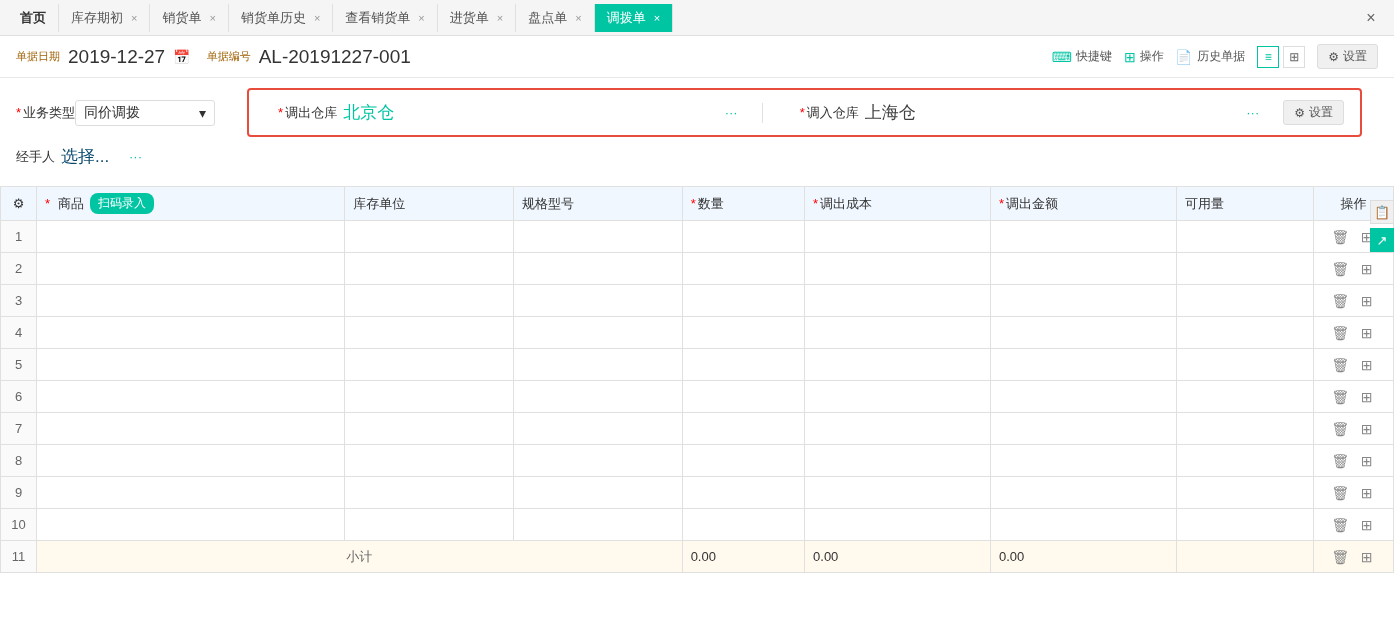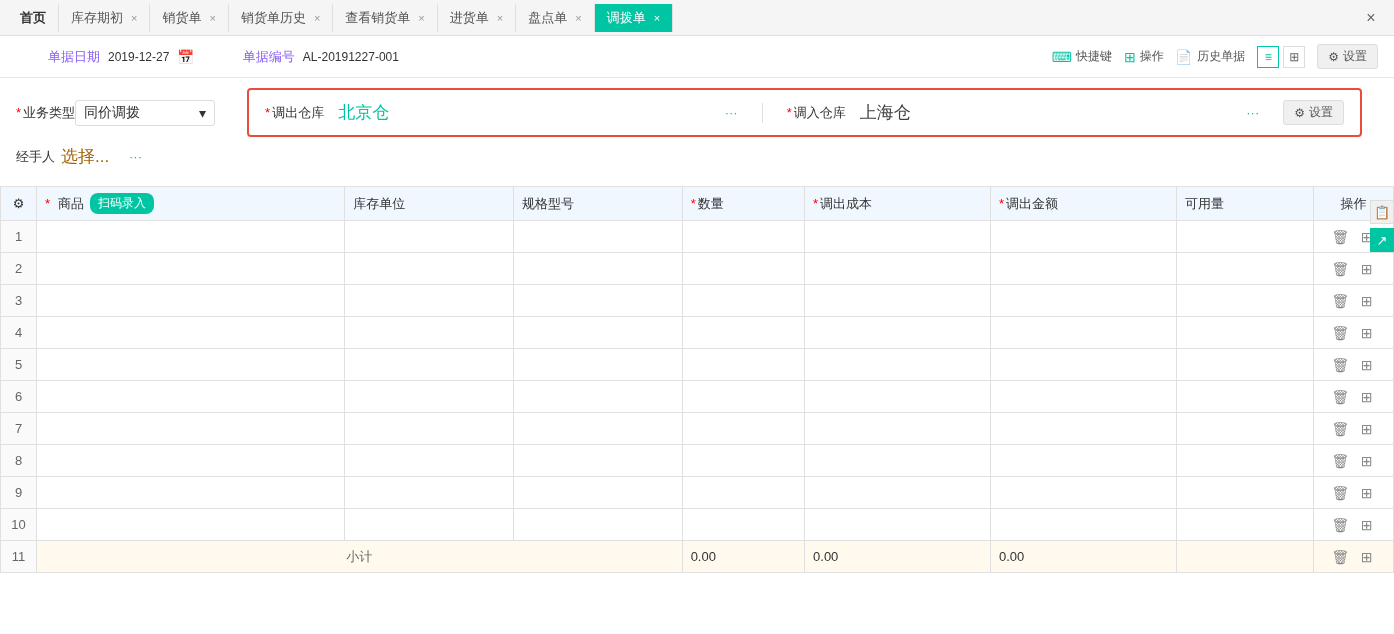--- a/index.html
+++ b/index.html
@@ -63,27 +63,26 @@
       padding: 8px 16px;
       border-bottom: 1px solid #e8e8e8;
       gap: 16px;
     }
     .toolbar-group {
       display: flex;
       align-items: center;
       gap: 8px;
     }
     .toolbar-label {
-      color: #8b5cf6;
-      font-size: 13px;
-      margin-left: 32px;
+      color: #a16207;
+      font-size: 11px;
     }
     .toolbar-value {
       color: #333;
-      font-size: 12px;
+      font-size: 19px;
     }
     .toolbar-icon {
       color: #00c5a3;
       font-size: 14px;
       cursor: pointer;
     }
     .toolbar-right {
       margin-left: auto;
       display: flex;
       align-items: center;
@@ -190,22 +189,23 @@
       padding: 10px 16px;
       margin: 0 16px;
       display: flex;
       align-items: center;
       gap: 16px;
       position: relative;
     }
     .warehouse-field {
       display: flex;
       align-items: center;
-      gap: 8px;
+      gap: 0;
       flex: 1;
+      margin-left: 13px;
     }
     .warehouse-divider {
       width: 1px;
       height: 20px;
       background: #e0e0e0;
       margin: 0 8px;
     }
 
     
     .table-container {
@@ -428,21 +428,21 @@
       <div class="settings-btn" style="margin-left:8px;">
         <span>⚙</span>
         <span>设置</span>
       </div>
     </div>
   </div>
 
   <div class="form-row">
     <div class="form-field">
       <span class="form-field-label">经手人</span>
-      <span class="form-input-text" style="color:#a16207; margin-left:6px;">选择...</span>
+      <span class="form-input-text" style="color:#0c4a6e; margin-left:6px;">选择...</span>
       <span class="more-btn" style="margin-left:8px;">···</span>
     </div>
   </div>
 </div>
 
 <div class="table-container">
   <table>
     <thead>
       <tr>
         <th class="gear-col">⚙</th>

